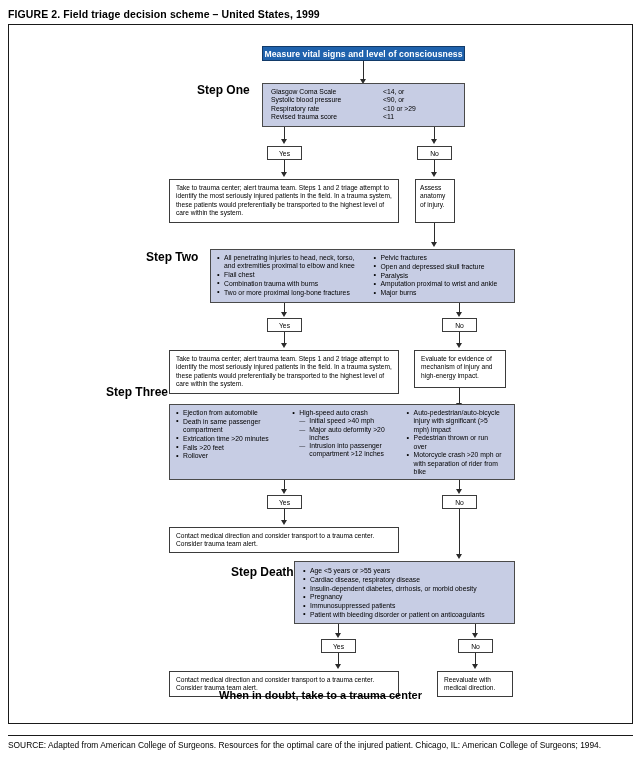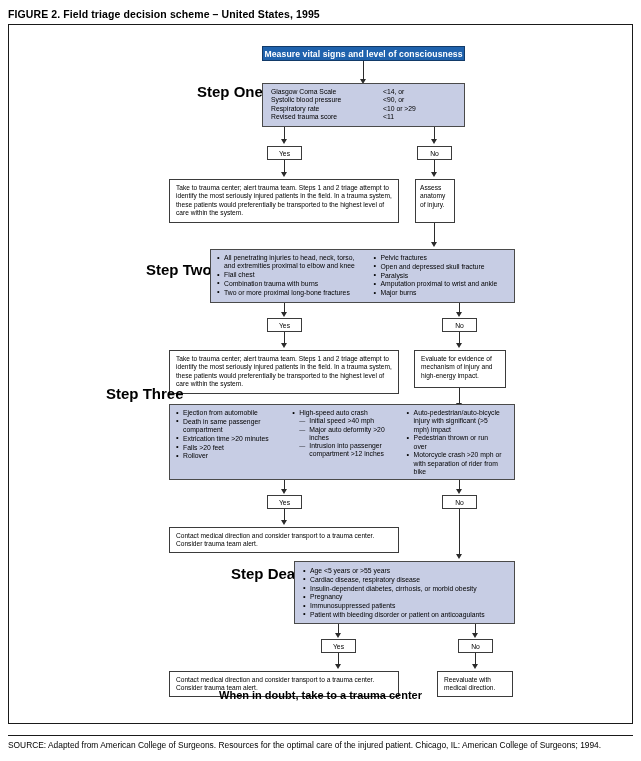--- a/index.html
+++ b/index.html
@@ -75,21 +75,21 @@
   .yn-box {
     background: #ffffff;
     border: 1px solid #3b3b3b;
     font-size: 6.8px;
     display: flex;
     align-items: center;
     justify-content: center;
   }
   .step-label {
     position: absolute;
-    font-size: 15px;
+    font-size: 12px;
     font-weight: bold;
     white-space: nowrap;
   }
   .closing-line {
     position: absolute;
     font-size: 11px;
     font-weight: bold;
     text-align: center;
     width: 100%;
     left: 0;
@@ -125,21 +125,21 @@
     position: absolute;
     width: 0; height: 0;
     border-left: 3.5px solid transparent;
     border-right: 3.5px solid transparent;
     border-top: 5px solid #2b2b2b;
   }
 </style>
 </head>
 <body>
 
-<div id="figure-title">FIGURE 2. Field triage decision scheme – United States, 1995</div>
+<div id="figure-title">FIGURE 2. Field triage decision scheme – United States, 1999</div>
 
 <div id="chart-frame">
 
   <div class="node header-box" style="left:253px; top:21px; width:203px; height:15px;">
     <span>Measure vital signs and level of consciousness</span>
   </div>
   <div class="vline" style="left:354px; top:36px; height:20px;"></div>
   <div class="arrow" style="left:351px; top:54px;"></div>
 
   <div class="step-label" style="left:188px; top:58px;">Step One</div>
@@ -182,21 +182,21 @@
     <span>No</span>
   </div>
   <div class="vline" style="left:425px; top:135px; height:14px;"></div>
   <div class="arrow" style="left:422px; top:147px;"></div>
   <div class="node plain-box" style="left:406px; top:154px; width:40px; height:44px; padding:4px 4px;">
     <span>Assess anatomy of injury.</span>
   </div>
   <div class="vline" style="left:425px; top:198px; height:22px;"></div>
   <div class="arrow" style="left:422px; top:217px;"></div>
 
-  <div class="step-label" style="left:137px; top:225px;margin-top:11px;">Step Two</div>
+  <div class="step-label" style="left:137px; top:225px;">Step Two</div>
 
   <div class="node criteria-box" style="left:201px; top:224px; width:305px; height:54px;">
     <div class="cols">
       <div class="col" style="width:163px;">
         <ul class="bl">
           <li>All penetrating injuries to head, neck, torso, and extremities proximal to elbow and knee</li>
           <li>Flail chest</li>
           <li>Combination trauma with burns</li>
           <li>Two or more proximal long-bone fractures</li>
         </ul>

